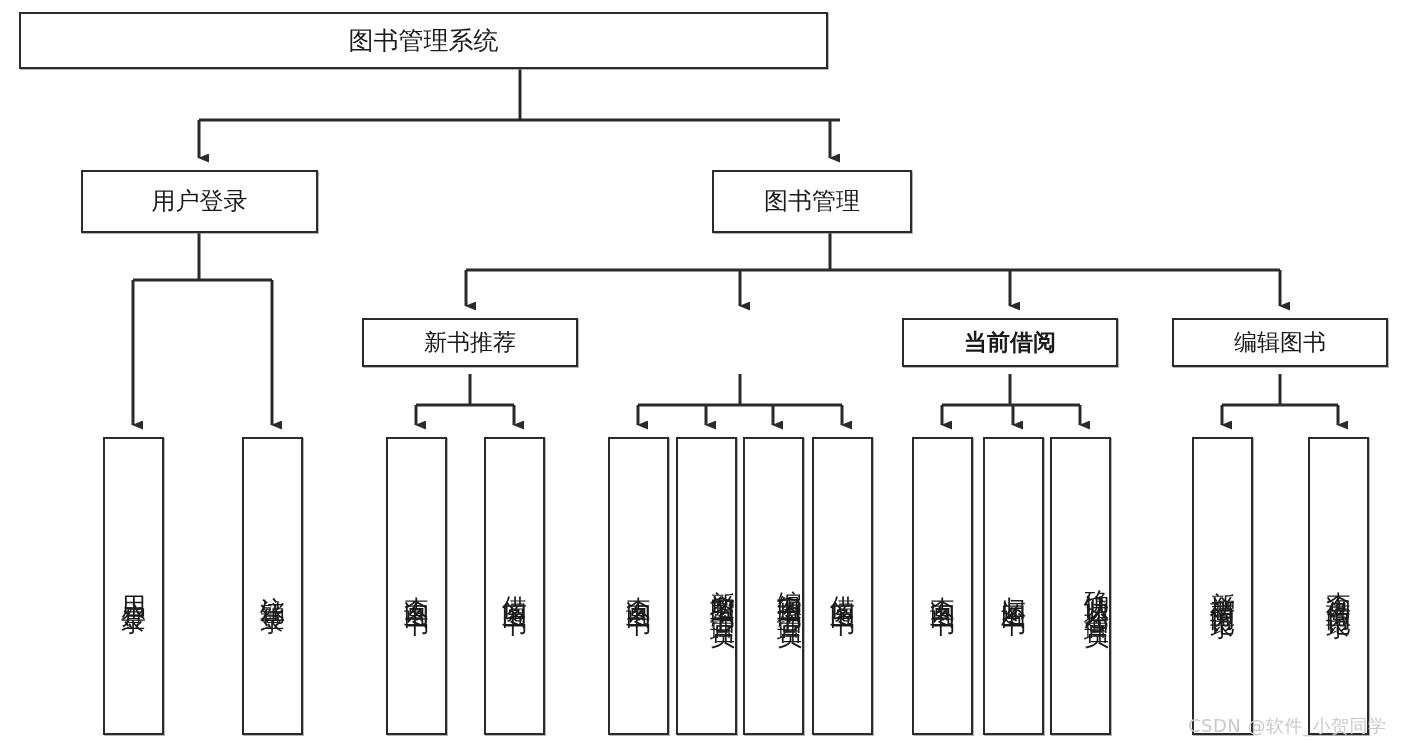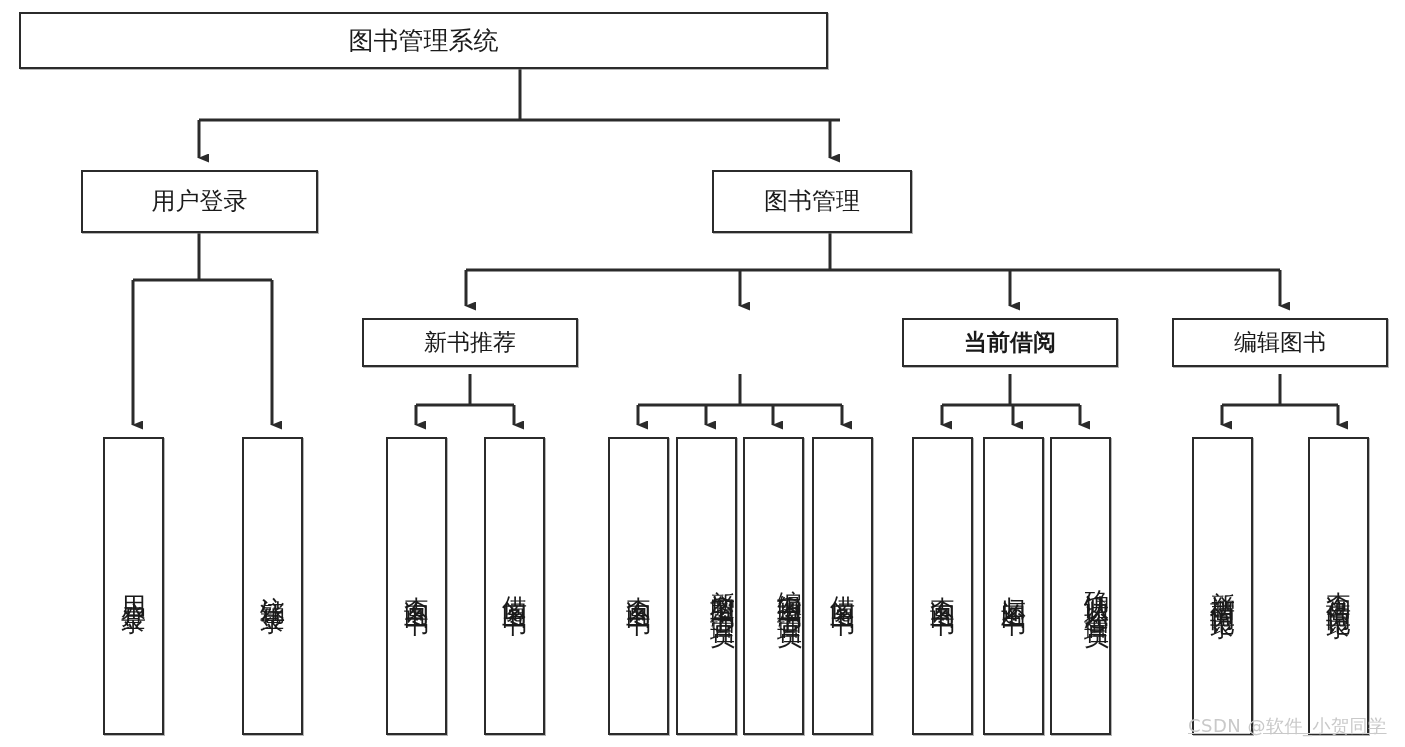--- a/index.html
+++ b/index.html
@@ -93,21 +93,20 @@
   .lf12 { left: 1192px; }
   .lf13 { left: 1308px; }
   .watermark {
     position: absolute;
     left: 1188px;
     top: 714px;
     font-size: 18px;
     color: #c9c9c9;
     white-space: nowrap;
     letter-spacing: 0.5px;
-    text-decoration: underline;
   }
 </style>
 </head>
 <body>
 
 <div id="canvas">
 
   <svg id="wires" viewBox="0 0 1405 747" xmlns="http://www.w3.org/2000/svg">
     <defs>
       <marker id="arw" markerWidth="9" markerHeight="11" refX="4.5" refY="10" orient="auto" markerUnits="userSpaceOnUse">

